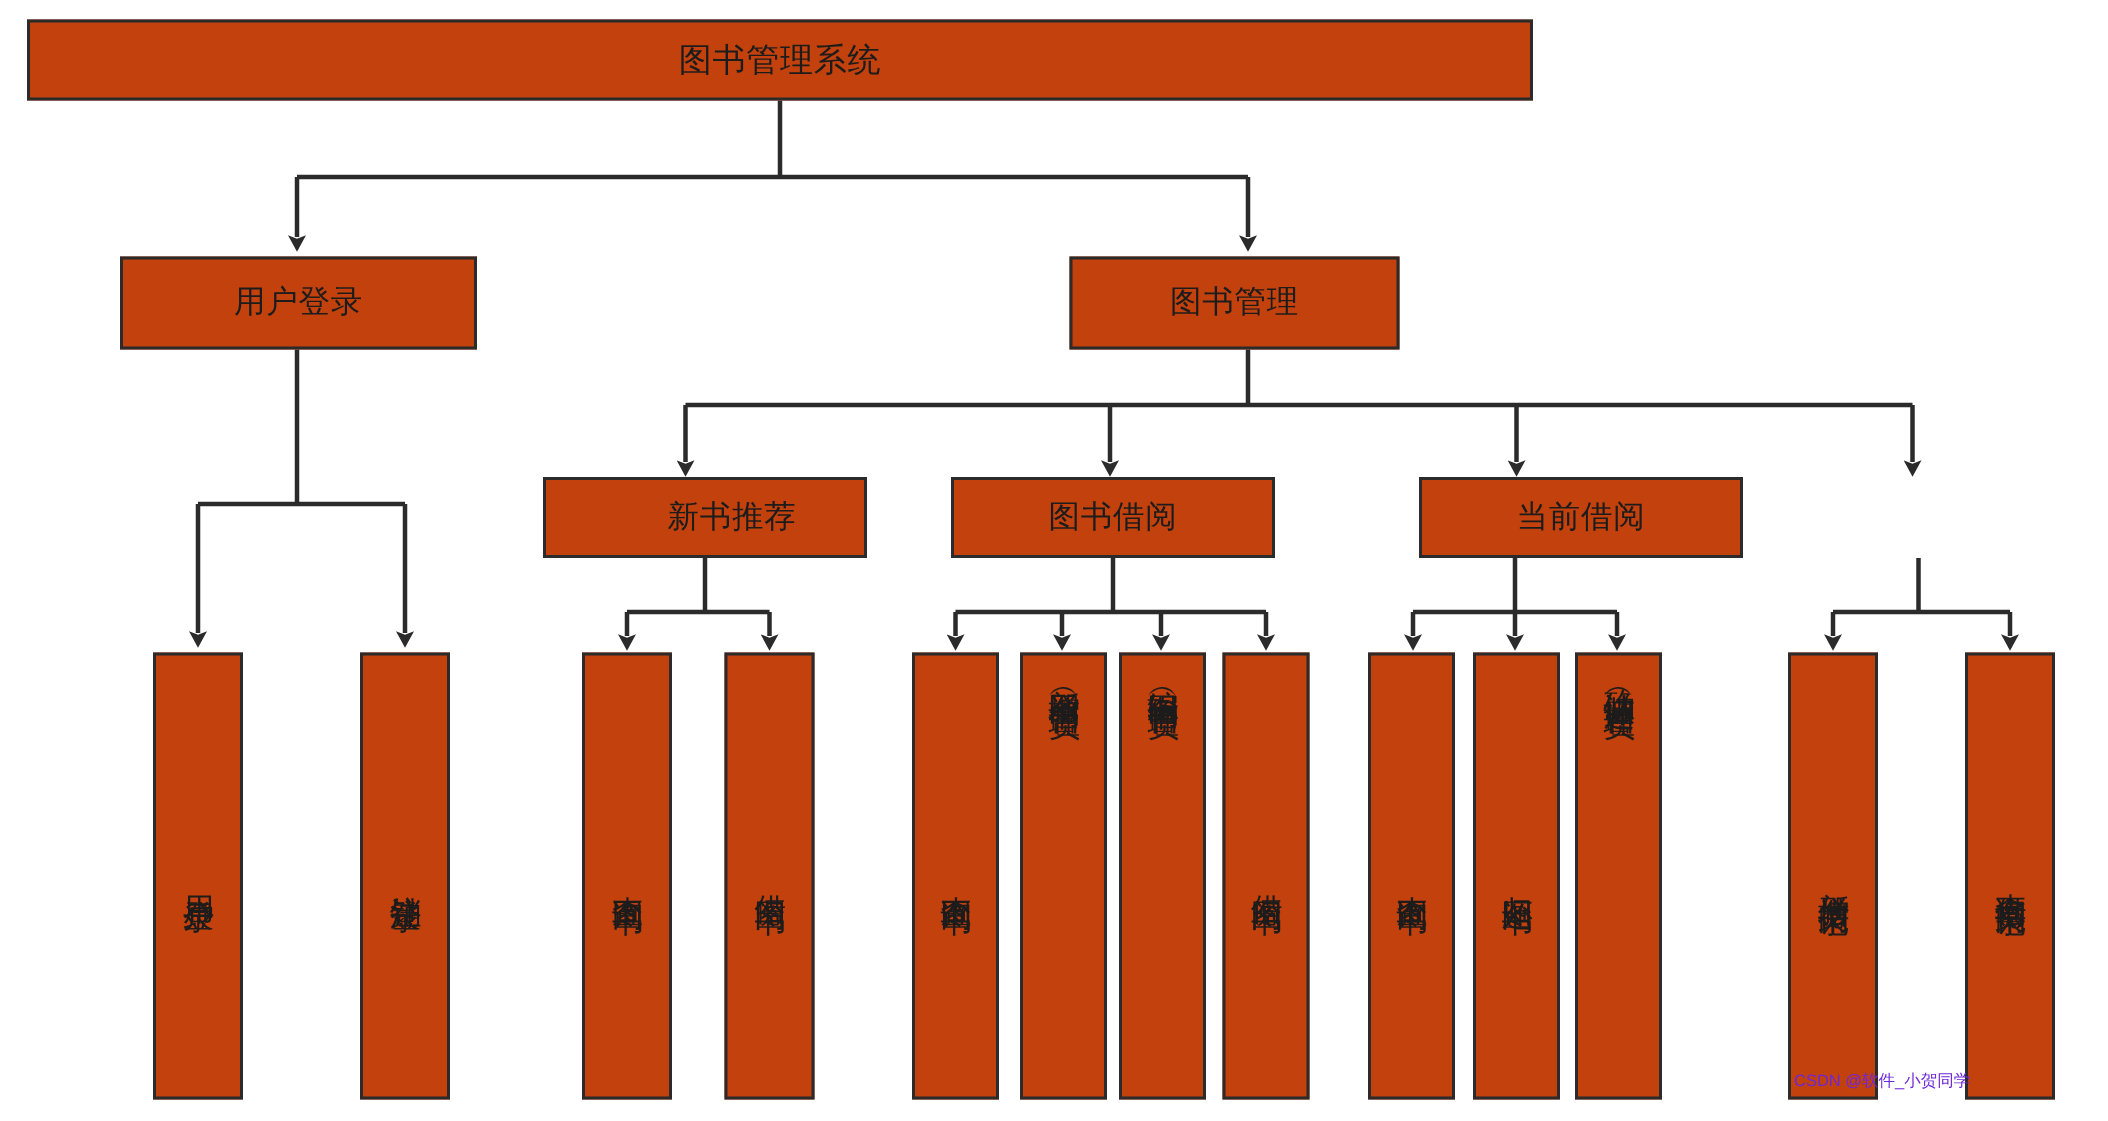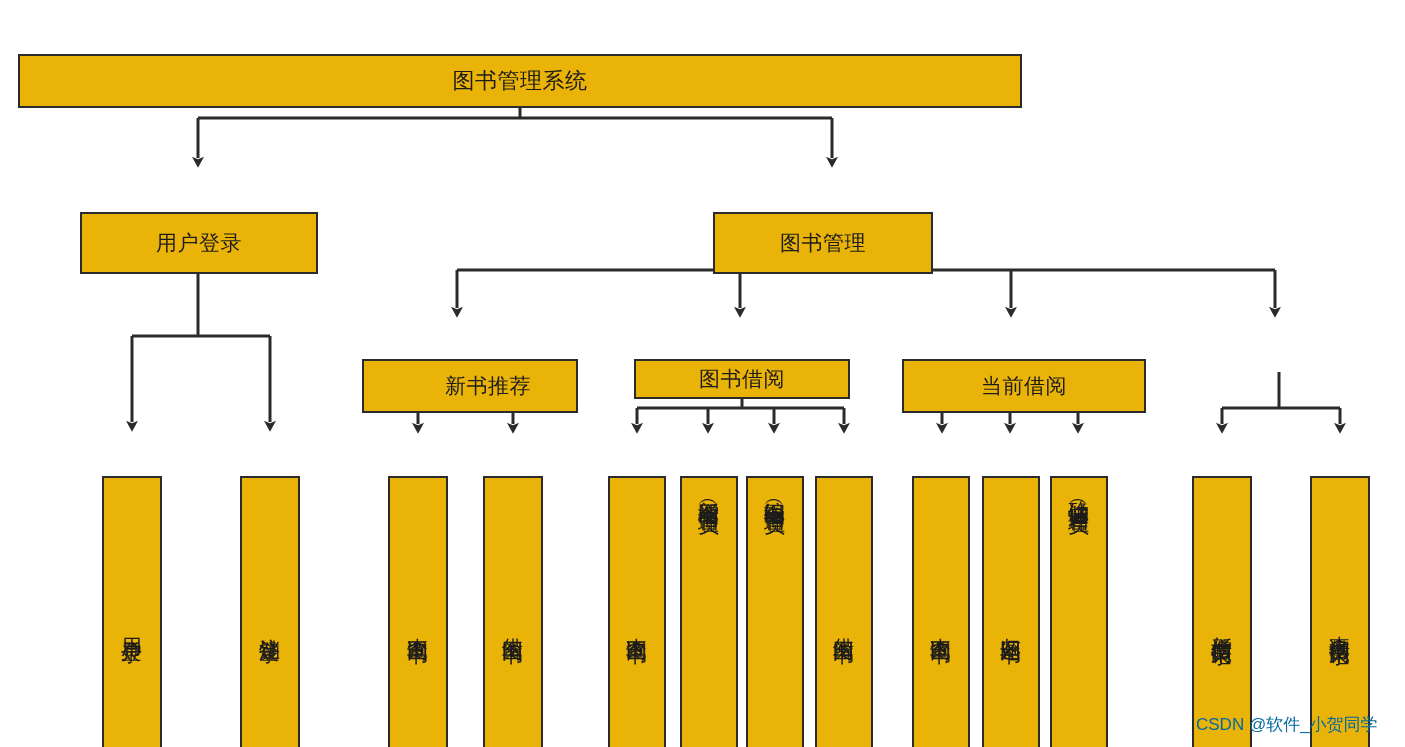--- a/index.html
+++ b/index.html
@@ -21,27 +21,26 @@
     position: absolute;
     left: 0;
     top: 0;
     width: 1405px;
     height: 747px;
     pointer-events: none;
   }
   .node {
     position: absolute;
     box-sizing: border-box;
-    background: #eab308;
+    background: #c2410c;
     border: 2px solid #2b2b2b;
     display: flex;
     align-items: center;
     justify-content: center;
     color: #1c1c1c;
-    margin-top: 41px;
   }
   .node-label {
     display: block;
     line-height: 1.1;
     letter-spacing: 0.5px;
   }
   
   .node.horiz .node-label {
     font-size: 21px;
     white-space: nowrap;
@@ -63,22 +62,22 @@
     line-height: 1;
     white-space: nowrap;
   }
   
   .node.vert.centered {
     align-items: center;
     padding-top: 0;
   }
   .watermark {
     position: absolute;
-    font-size: 17px;
-    color: #0369a1;
+    font-size: 11px;
+    color: #6d28d9;
     white-space: nowrap;
     user-select: none;
   }
 </style>
 </head>
 <body>
 
 <div id="diagram-root">
 
   <svg id="edges-layer" viewBox="0 0 1405 747" width="1405" height="747">
@@ -138,24 +137,24 @@
   <div class="node horiz" style="left:80px; top:171px; width:238px; height:62px;">
     <span class="node-label">用户登录</span>
   </div>
   <div class="node horiz" style="left:713px; top:171px; width:220px; height:62px;">
     <span class="node-label">图书管理</span>
   </div>
 
   <div class="node horiz" style="left:362px; top:318px; width:216px; height:54px;padding-left:36px;">
     <span class="node-label">新书推荐</span>
   </div>
-  <div class="node horiz" style="left:634px; top:318px; width:216px; height:40px;">
+  <div class="node horiz" style="left:634px; top:318px; width:216px; height:54px;">
     <span class="node-label">图书借阅</span>
   </div>
-  <div class="node horiz" style="left:902px; top:318px; width:244px; height:54px;">
+  <div class="node horiz" style="left:946px; top:318px; width:216px; height:54px;">
     <span class="node-label">当前借阅</span>
   </div>
 
   <div class="node vert centered" style="left:102px; top:435px; width:60px; height:298px;">
     <span class="node-label">用户登录</span>
   </div>
   <div class="node vert centered" style="left:240px; top:435px; width:60px; height:298px;">
     <span class="node-label">注销登录</span>
   </div>
 

